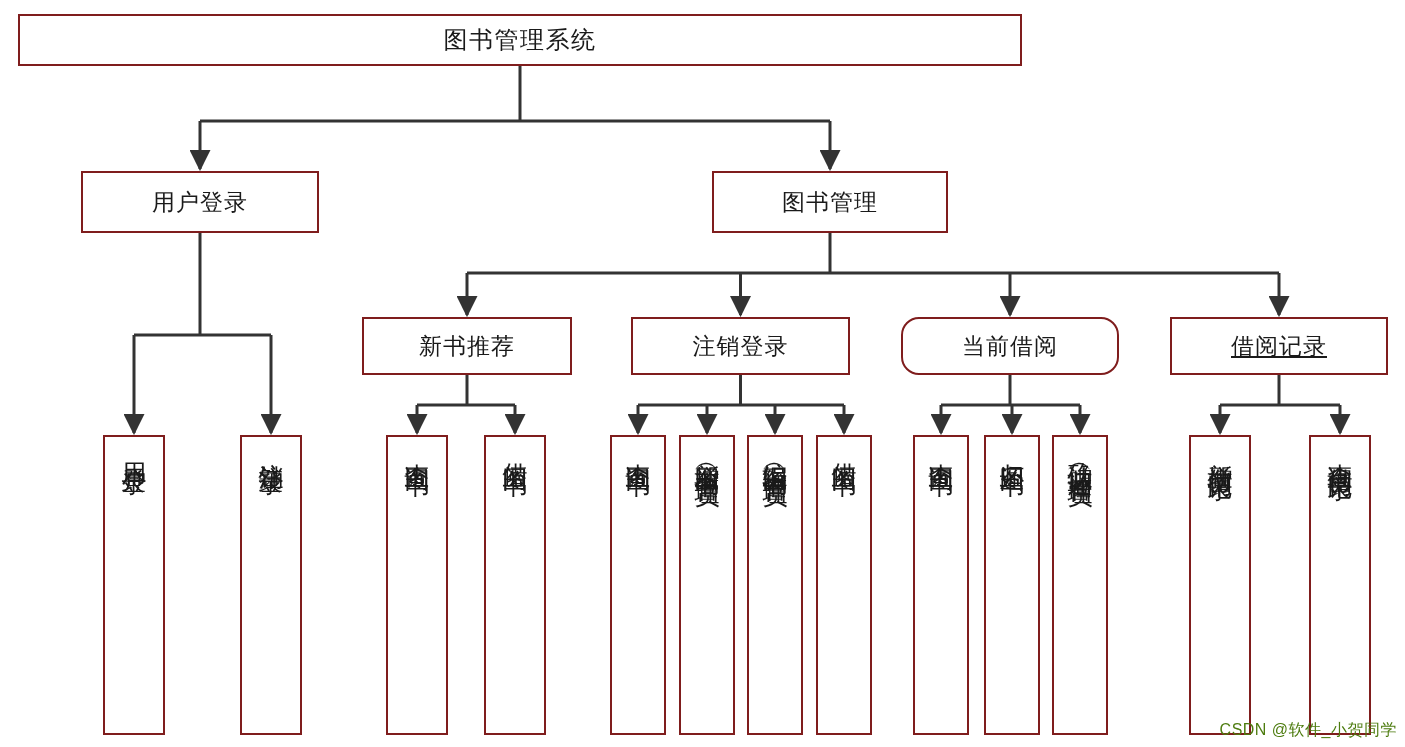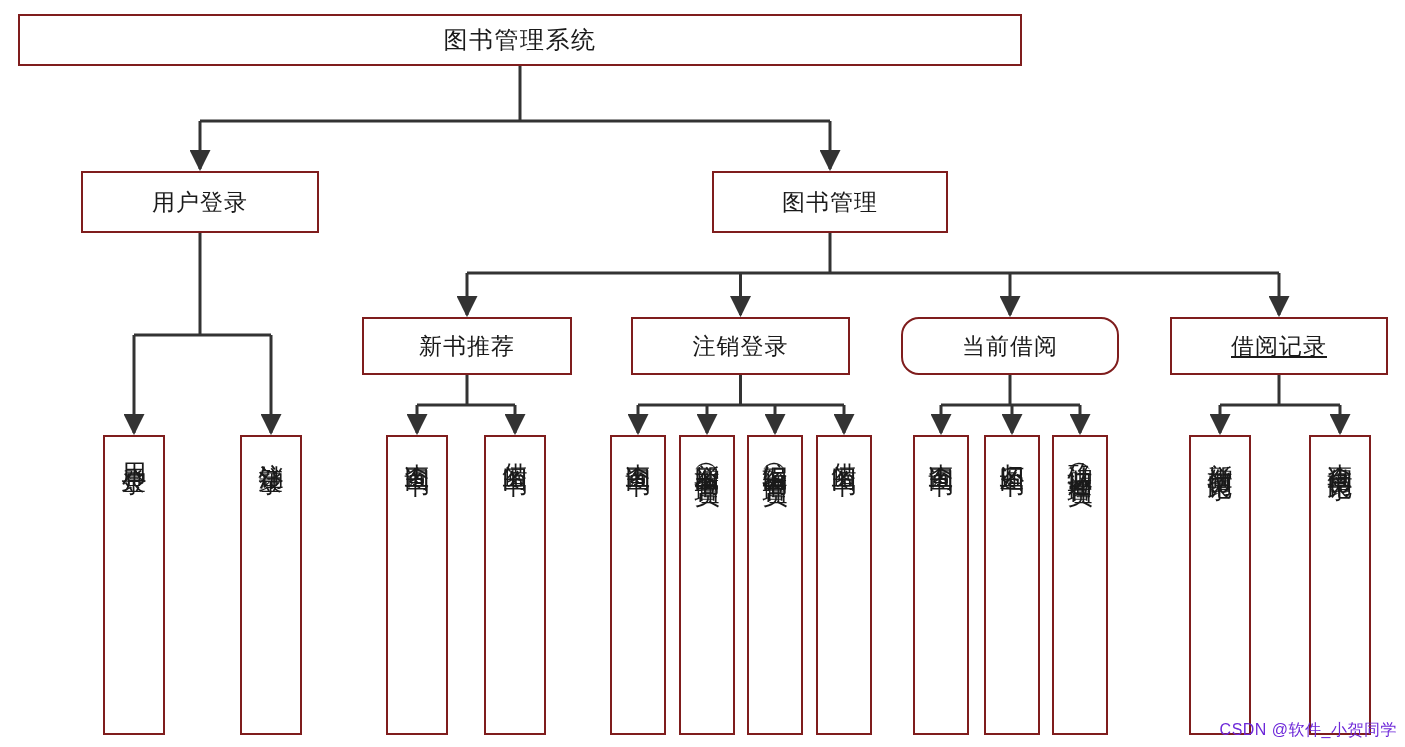--- a/index.html
+++ b/index.html
@@ -61,21 +61,21 @@
     font-size: 25px;
     letter-spacing: 3px;
     line-height: 1;
     white-space: nowrap;
   }
   #watermark {
     position: absolute;
     right: 8px;
     bottom: 6px;
     font-size: 16px;
-    color: #6d28d9;
+    color: #4d7c0f;
     letter-spacing: 0.5px;
     white-space: nowrap;
     pointer-events: none;
   }
 </style>
 </head>
 <body>
 
 <div id="diagram-root">
 

